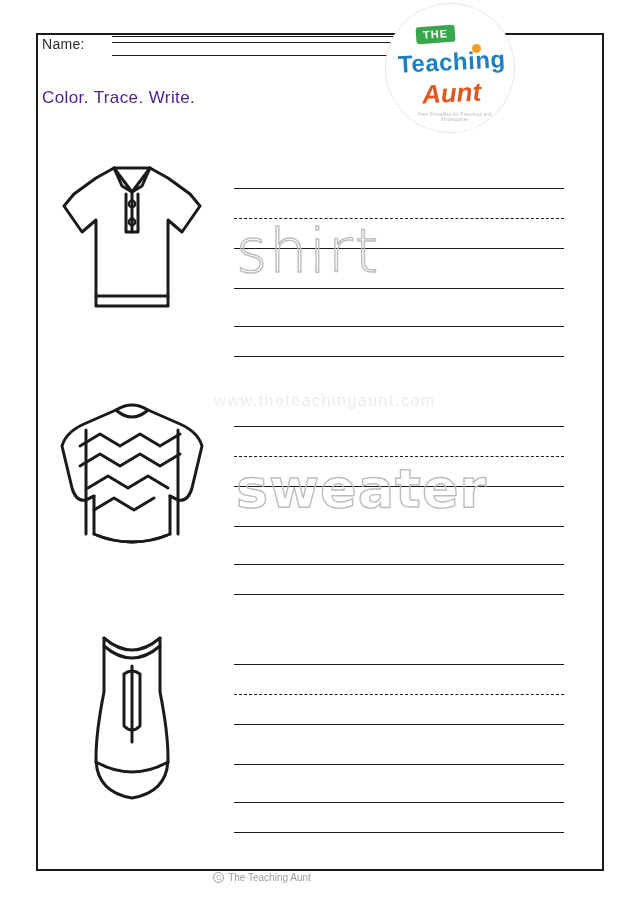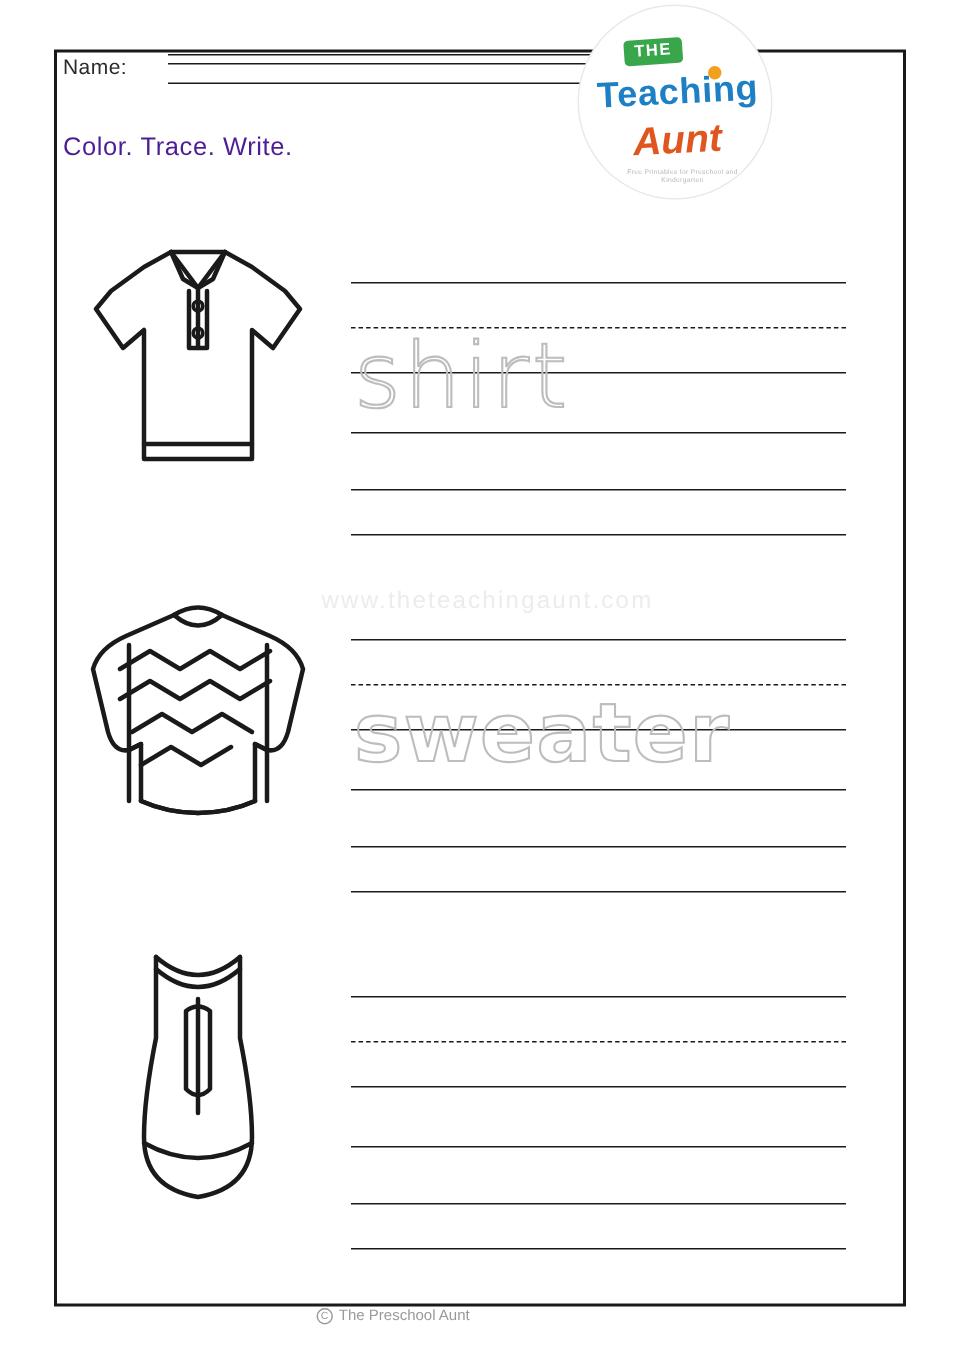--- a/index.html
+++ b/index.html
@@ -339,15 +339,15 @@
       <div class="rule r3"></div>
       <div class="rule r4"></div>
       <div class="rule r5"></div>
       <div class="rule r6"></div>
     </div>
   </div>
 
   <div class="watermark">www.theteachingaunt.com</div>
 
   <div class="footer">
-    <span class="c">C</span><span>The Preschool Aunt</span>
+    <span class="c">C</span><span>The Teaching Aunt</span>
   </div>
 </div>
 
 </body></html>

